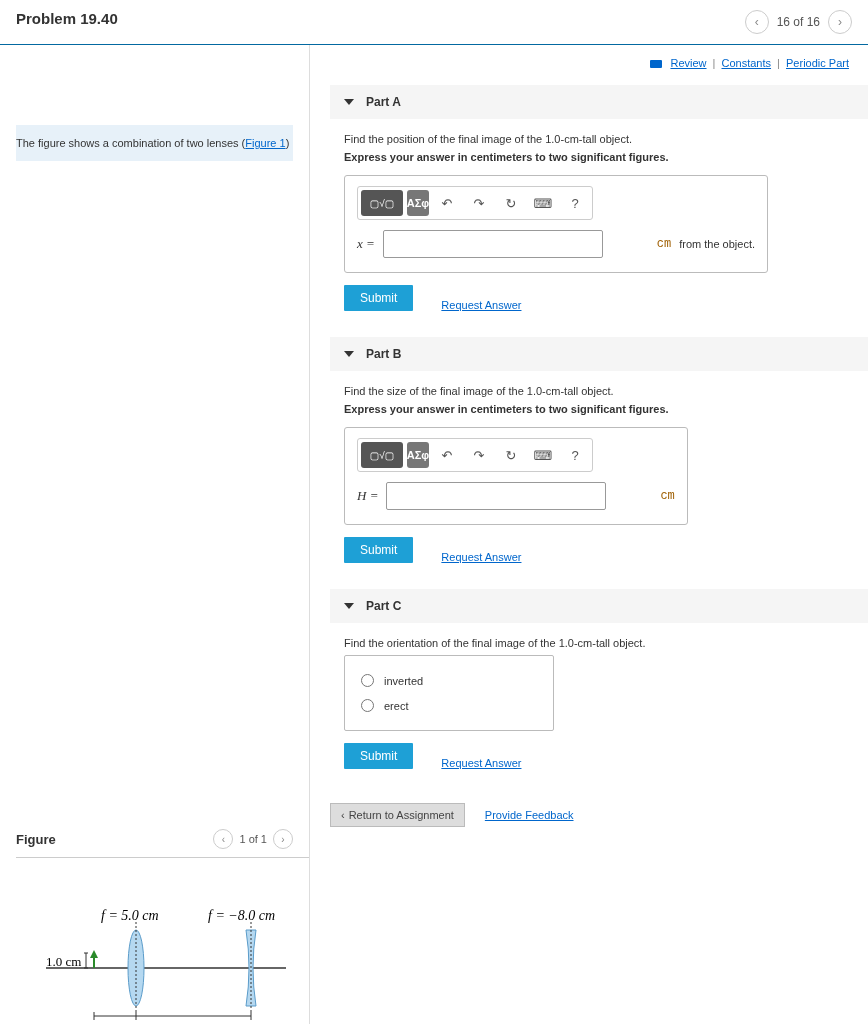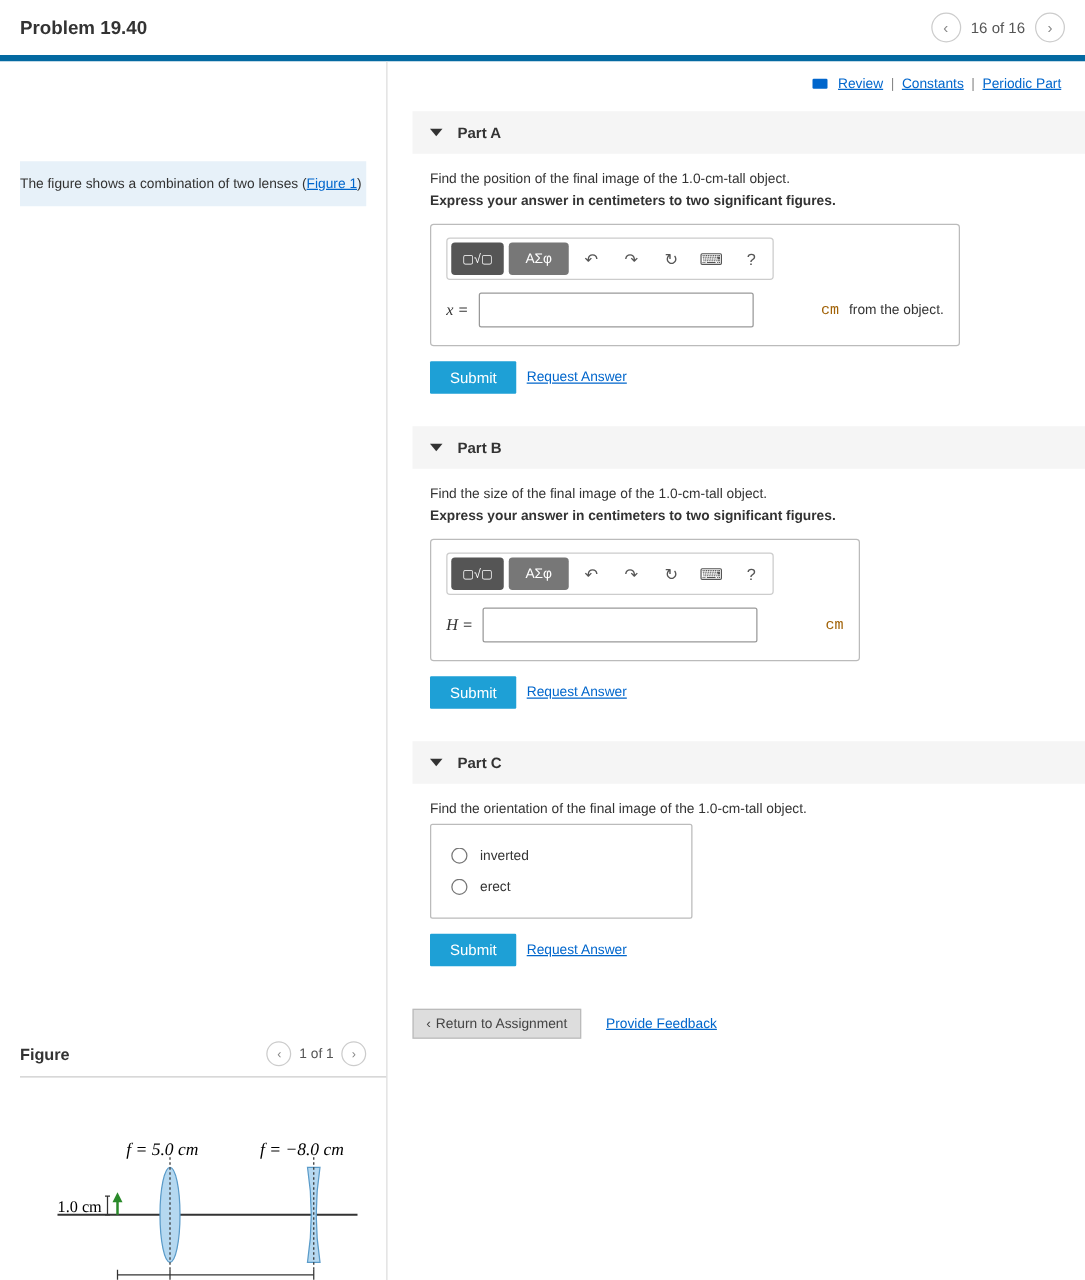--- a/index.html
+++ b/index.html
@@ -1,18 +1,18 @@
 <!DOCTYPE html>
 <html><head>
 <meta charset="utf-8">
 <style>
 * { box-sizing: border-box; margin: 0; padding: 0; }
 body { font-family: Arial, Helvetica, sans-serif; font-size: 12px; color: #333; background: #fff; }
 
-.top-bar { display: flex; align-items: center; justify-content: space-between; padding: 10px 16px; border-bottom: 5px solid #0369a1; gap: 12px; }
+.top-bar { display: flex; justify-content: space-between; padding: 10px 16px; border-bottom: 1px solid #0369a1; gap: 12px; }
 .problem-title { font-size: 15px; font-weight: bold; color: #333; }
 .nav-group { display: flex; align-items: center; gap: 8px; }
 .nav-btn { width: 24px; height: 24px; border: 1px solid #ccc; border-radius: 50%; background: #fff; display: flex; align-items: center; justify-content: center; color: #888; cursor: pointer; font-size: 12px; }
 .nav-counter { font-size: 12px; color: #555; }
 
 .main-wrap { display: flex; min-height: 980px; }
 .left-col { width: 310px; padding: 0; display: flex; flex-direction: column; border-right: 1px solid #ddd; }
 .right-col { flex: 1; padding: 0 0 20px 0; }
 
 .prompt-box { background: #e7f1f9; padding: 12px 0; margin: 80px 16px 0 16px; font-size: 11px; color: #333; }
@@ -36,29 +36,29 @@
 .caret { width: 0; height: 0; border-left: 5px solid transparent; border-right: 5px solid transparent; border-top: 6px solid #333; }
 
 .part-body { padding: 14px 16px 18px 34px; }
 .question { font-size: 11px; color: #333; margin-bottom: 6px; }
 .instructions { font-size: 11px; font-weight: bold; margin-bottom: 12px; }
 
 .answer-box { border: 1px solid #bbb; border-radius: 3px; padding: 10px 12px 14px 12px; display: inline-block; min-width: 380px; }
 .toolbar { display: inline-flex; align-items: center; gap: 4px; border: 1px solid #ccc; border-radius: 3px; padding: 3px; background: #fff; margin-bottom: 10px; }
 .tool-btn { width: 28px; height: 26px; display: flex; align-items: center; justify-content: center; border-radius: 3px; cursor: pointer; color: #555; font-size: 13px; }
 .tool-btn.dark { background: #555; color: #fff; width: 42px; font-size:10px; }
-.tool-btn.dark2 { background: #777; color: #fff; width: 48px; font-size:11px; }
+.tool-btn.dark2 { background: #777; color: #fff; width: 22px; font-size:11px;font-weight:bold; }
 
 .answer-line { display: flex; align-items: center; gap: 8px; }
 .var-label { font-family: 'Times New Roman', serif; font-style: italic; font-size: 13px; }
 .answer-input { width: 220px; height: 28px; border: 1px solid #999; border-radius: 2px; padding: 2px 4px; }
 .unit-text { font-size: 12px; color: #a16207; font-family: Liberation Mono, monospace; margin-left: 46px; }
 .unit-suffix { font-size: 11px; color: #333; }
 
-.action-row { margin-top: 12px; display: flex; align-items: center; gap: 8px; }
+.action-row { margin-top: 12px; display: flex; align-items: flex-end; gap: 28px; }
 .submit-btn { background: #1ea0d6; color: #fff; border: none; padding: 6px 16px; font-size: 12px; cursor: pointer; border-radius: 1px; }
 .request-link { color: #0066cc; font-size: 11px; text-decoration: underline; cursor: pointer; }
 
 .radio-box { border: 1px solid #bbb; border-radius: 2px; padding: 12px 16px; display: inline-block; min-width: 210px; }
 .radio-row { display: flex; align-items: center; gap: 10px; padding: 6px 0; font-size: 11px; }
 .radio-row input { cursor: pointer; }
 
 .bottom-row { display: flex; align-items: center; gap: 20px; padding: 16px 0 0 20px; }
 .return-btn { background: #ddd; border: 1px solid #bbb; color: #444; padding: 5px 10px; font-size: 11px; cursor: pointer; display: flex; align-items: center; gap: 4px; }
 .feedback-link { color: #0066cc; font-size: 11px; text-decoration: underline; cursor: pointer; }

